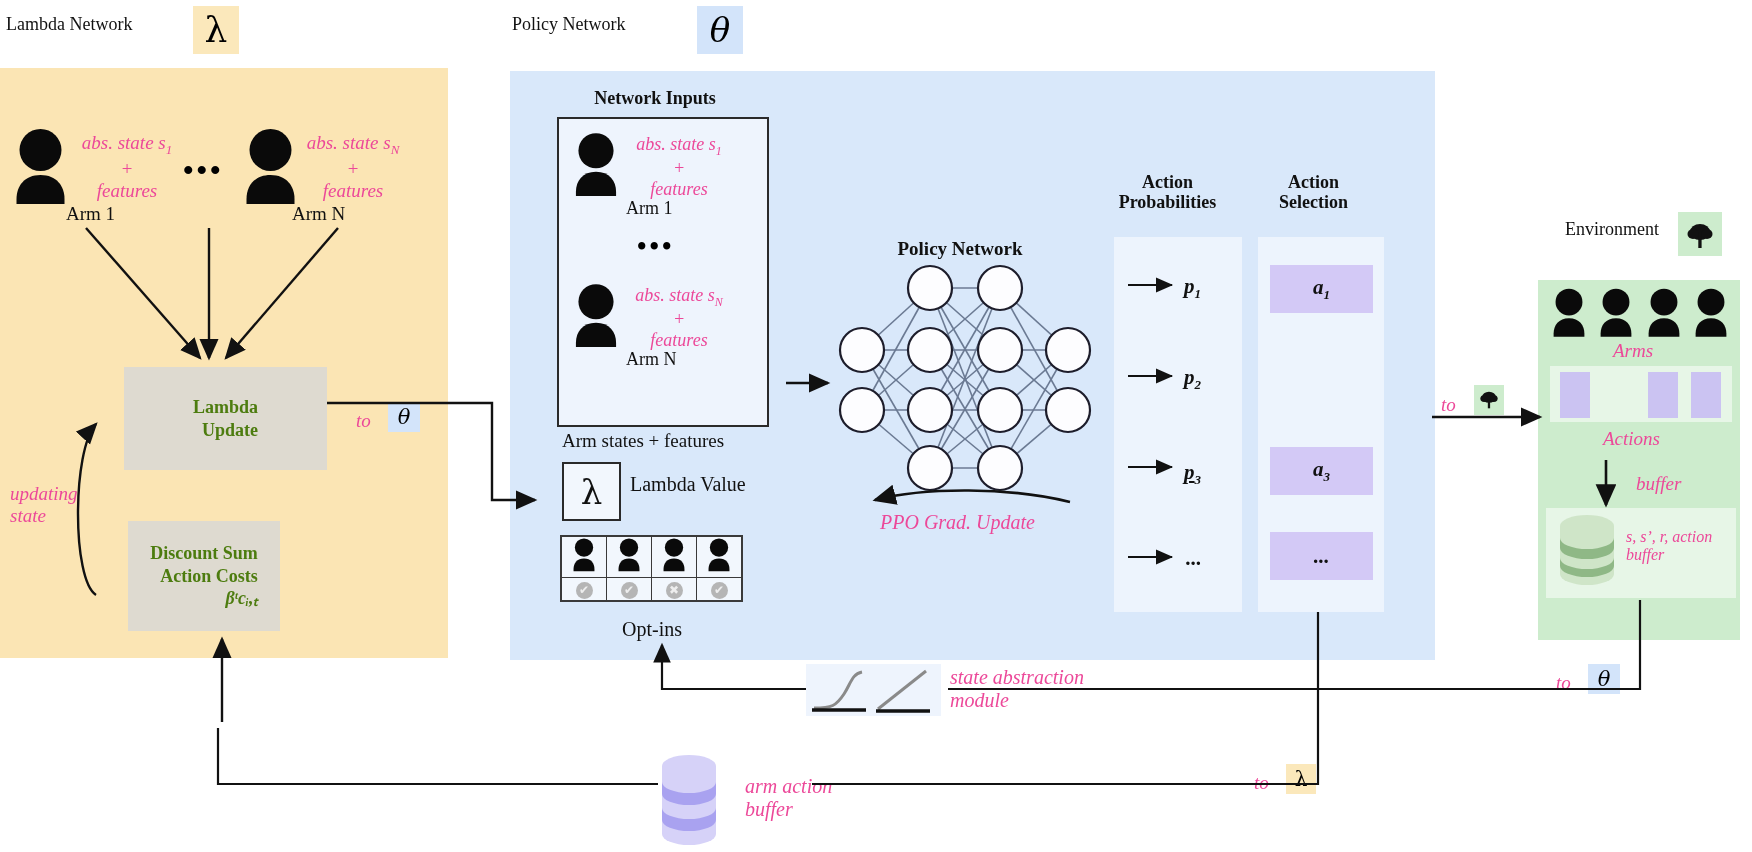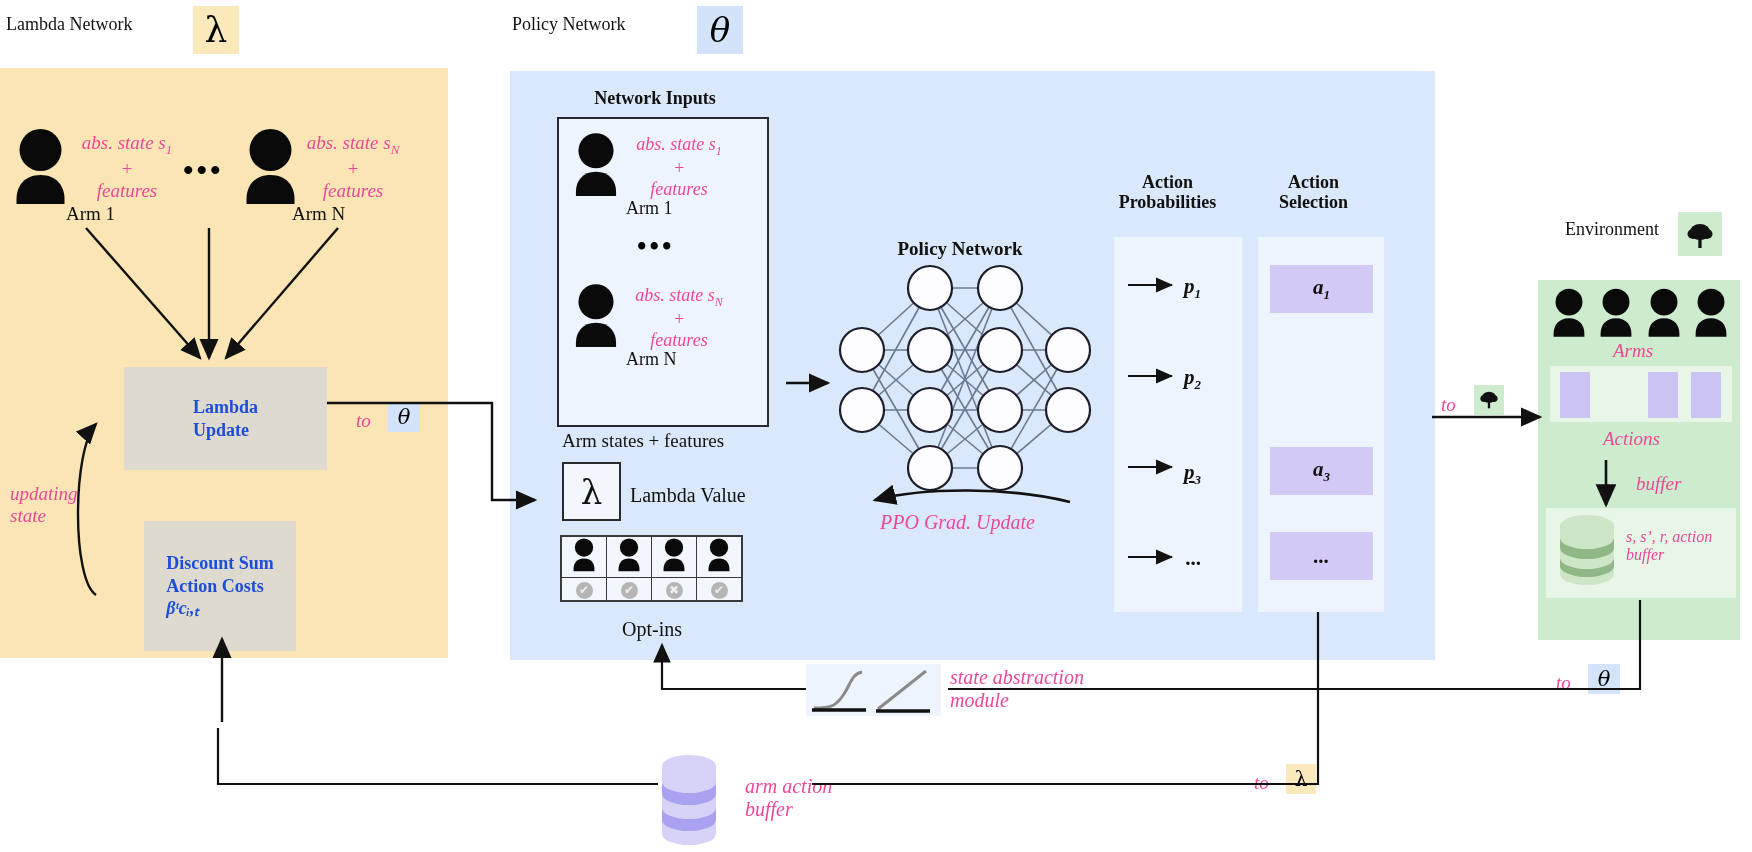--- a/index.html
+++ b/index.html
@@ -42,21 +42,21 @@
   .lbl{font-size:19px;color:#111;white-space:nowrap;}
   .lbl-it{font-style:italic;font-size:19px;color:#ec4899;line-height:1.15;}
 
   
   .person{display:block;}
 
   
   .graybox{
     background:#dedad0;
     display:flex;align-items:center;justify-content:center;
-    text-align:left;font-weight:bold;font-size:18px;color:#1d4ed8;line-height:1.25;
+    text-align:right;font-weight:bold;font-size:18px;color:#4d7c0f;line-height:1.25;
   }
 
   
   .inputs-box{
     border:2.5px solid #2a2a2a;background:#eef4fd;
   }
   .dots{letter-spacing:3px;font-size:30px;font-weight:bold;line-height:1;color:#000;}
   .lambda-box{
     border:2.5px solid #2a2a2a;background:#f2f7fd;
     display:flex;align-items:center;justify-content:center;
@@ -143,21 +143,21 @@
       <span>Lambda</span><br>
       <span>Update</span>
     </div>
   </div>
 
   <div class="abs lbl-it" style="left:10px;top:483px;text-align:left;width:100px;">
     <span>updating</span><br>
     <span>state</span>
   </div>
 
-  <div class="abs graybox" style="left:144px;top:521px;width:152px;height:130px;">
+  <div class="abs graybox" style="left:128px;top:521px;width:152px;height:110px;">
     <div>
       <span>Discount Sum</span><br>
       <span>Action Costs</span><br>
       <span style="font-style:italic;font-size:18px;">βᵗcᵢ,ₜ</span>
     </div>
   </div>
 
   <div class="abs lbl-it" style="left:356px;top:410px;">to</div>
   <div class="abs tag tag-theta" style="left:388px;top:402px;width:32px;height:30px;font-size:21px;line-height:30px;font-style:italic;">θ</div>
 
@@ -189,21 +189,21 @@
   <div class="abs lbl-it" style="left:620px;top:285px;text-align:center;width:118px;font-size:18px;">
     <span>abs. state s</span><sub style="font-size:12px">N</sub><br>
     <span>+</span><br>
     <span>features</span>
   </div>
   <div class="abs lbl" style="left:626px;top:349px;font-size:18px;">Arm N</div>
 
   <div class="abs lbl" style="left:562px;top:430px;font-size:19px;">Arm states + features</div>
 
   <div class="abs lambda-box" style="left:562px;top:462px;width:55px;height:55px;">λ</div>
-  <div class="abs lbl" style="left:630px;top:484px;font-size:20px;text-align:center;">Lambda Value</div>
+  <div class="abs lbl" style="left:630px;top:473px;font-size:20px;text-align:center;">Lambda Value</div>
 
   <table class="abs optins" style="left:560px;top:535px;">
     <tbody>
         <tr>
       <td class="top">
         <svg width="26" height="34" viewBox="0 0 55 78">
               <circle cx="27.5" cy="22" r="21" fill="#0a0a0a"></circle>
               <path d="M27.5 47c-16 0-24 11-24 24 0 4 0 5 0 5h48s0-1 0-5c0-13-8-24-24-24z" fill="#0a0a0a"></path>
             </svg>
       </td>

